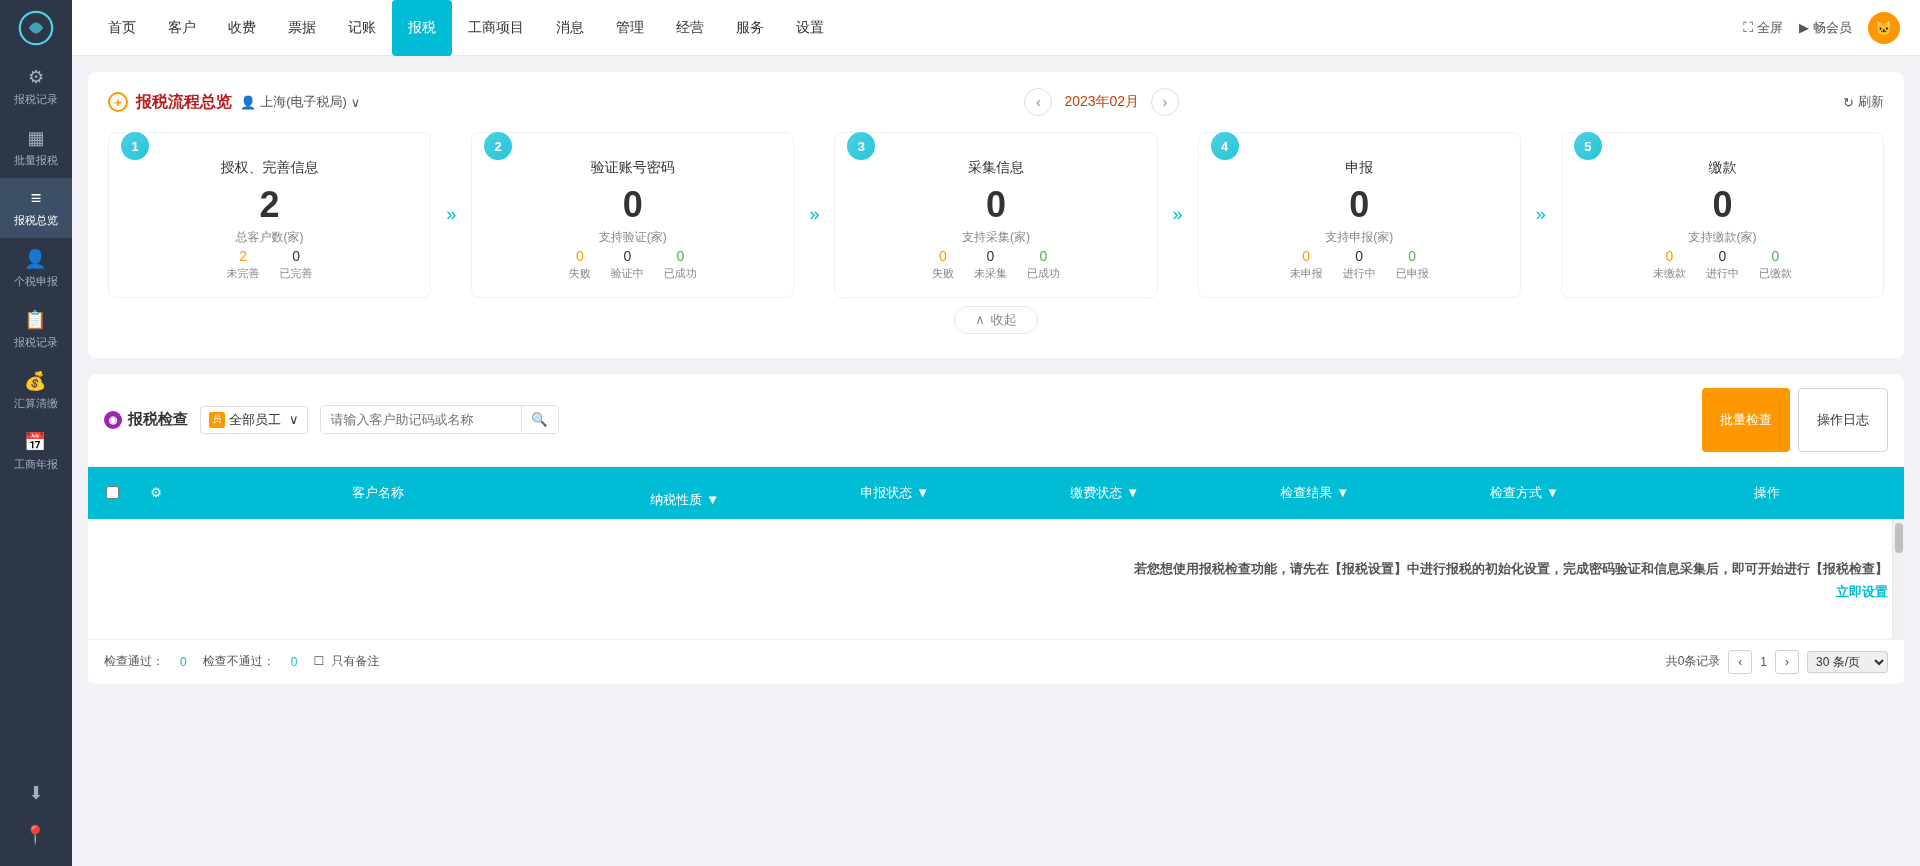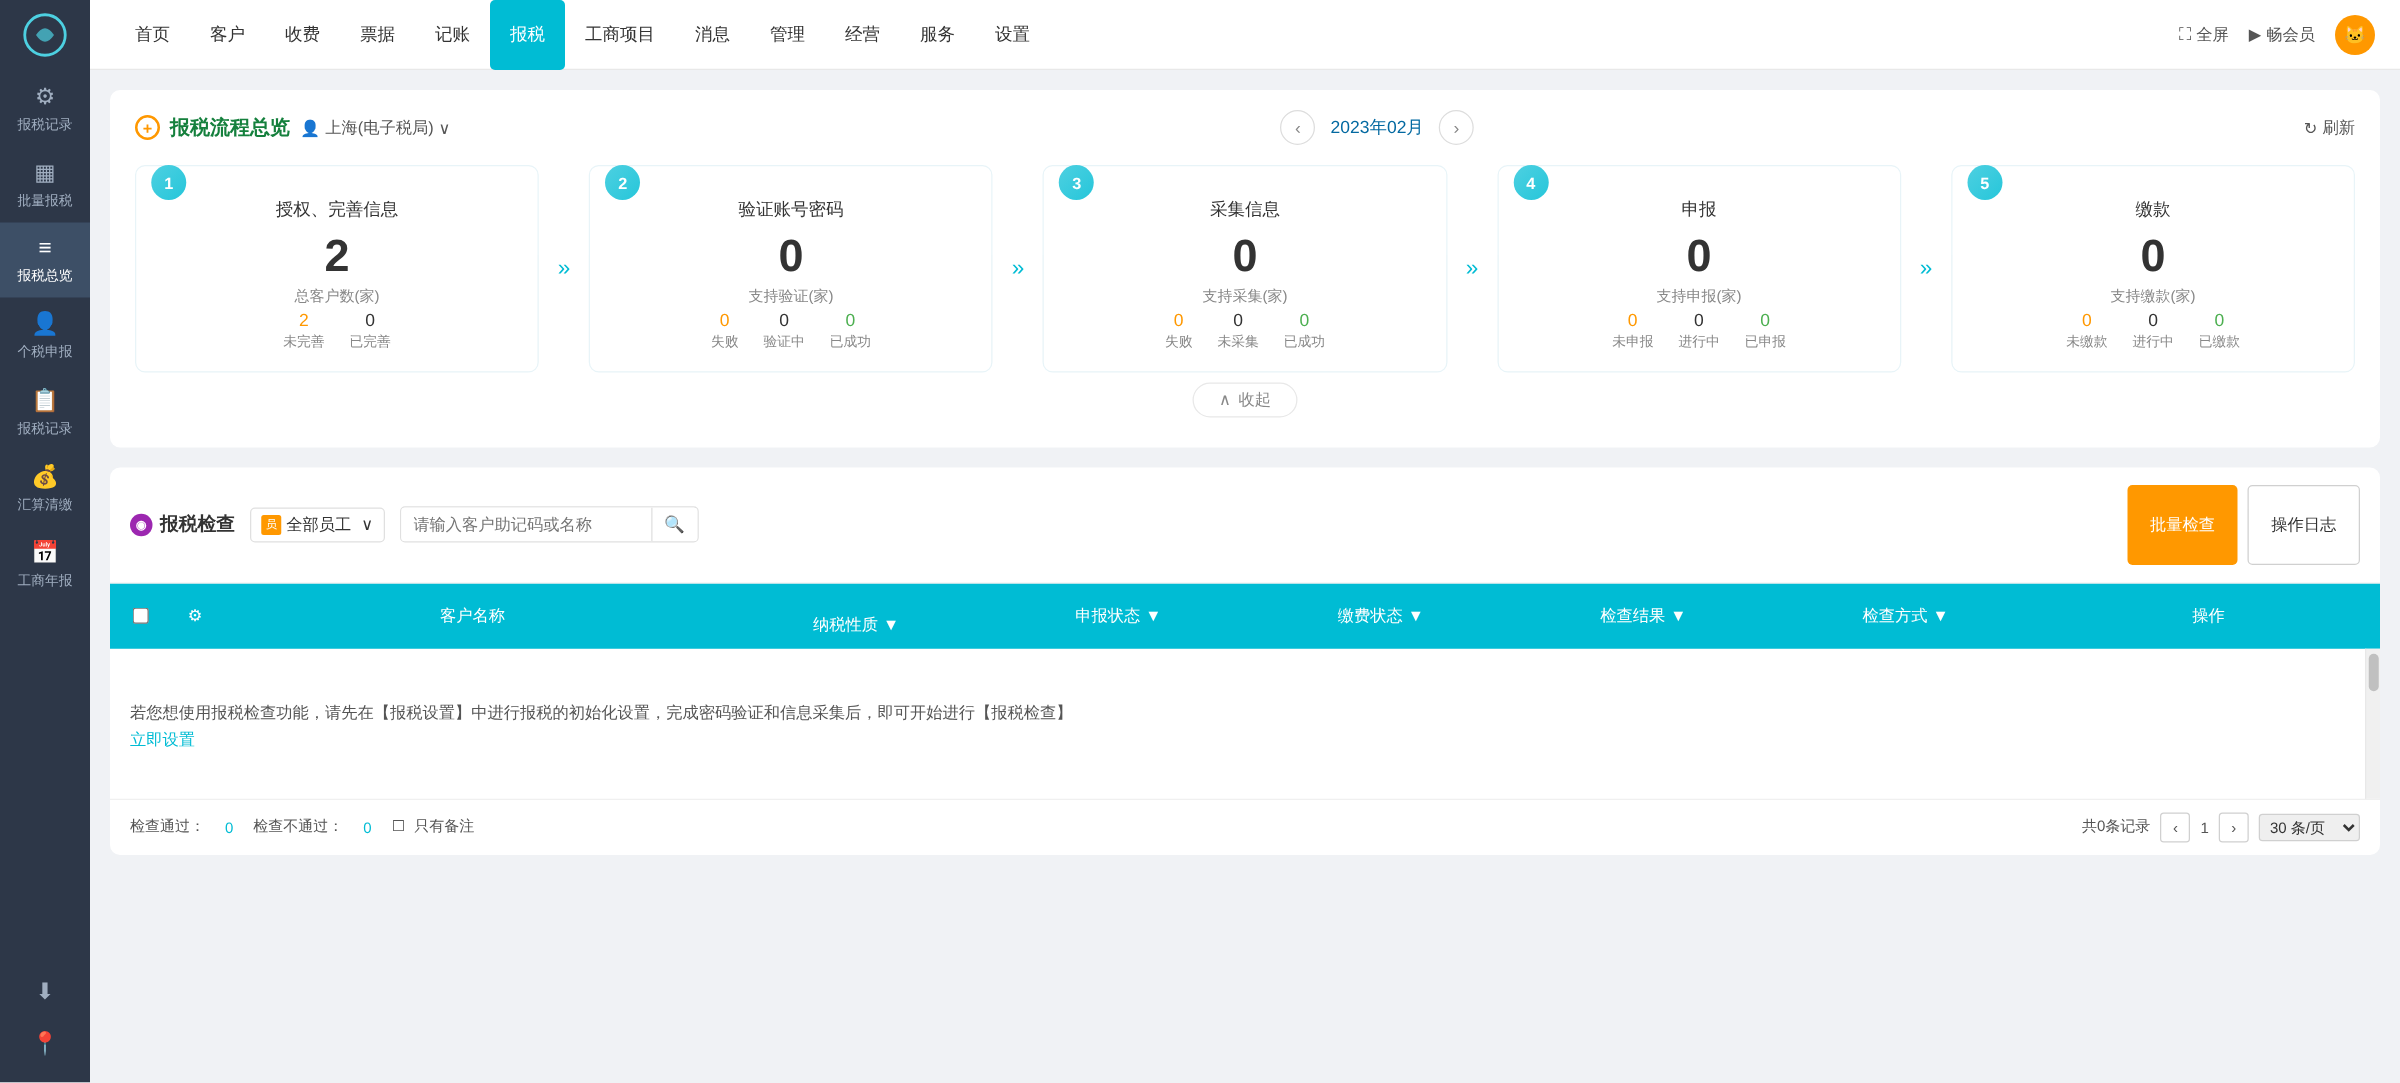--- a/index.html
+++ b/index.html
@@ -107,21 +107,21 @@
     }
     .card-header {
       display: flex;
       align-items: center;
       gap: 8px;
       margin-bottom: 16px;
     }
     .card-title {
       font-size: 16px;
       font-weight: bold;
-      color: #15803d;
+      color: #b91c1c;
     }
     .location-badge {
       display: flex;
       align-items: center;
       gap: 4px;
       font-size: 13px;
       color: #555;
       cursor: pointer;
     }
     .date-nav {
@@ -136,21 +136,21 @@
       border-radius: 50%;
       border: 1px solid #ddd;
       background: #fff;
       display: flex;
       align-items: center;
       justify-content: center;
       cursor: pointer;
       color: #888;
       font-size: 14px;
     }
-    .date-text { font-size: 14px; color: #0369a1; font-weight: 500; }
+    .date-text { font-size: 14px; color: #c2410c; font-weight: 500; }
     .refresh-btn {
       display: flex;
       align-items: center;
       gap: 4px;
       font-size: 13px;
       color: #555;
       cursor: pointer;
     }
 
     
@@ -368,25 +368,26 @@
     .th-declare { flex: 1.5; }
     .th-pay { flex: 1.5; }
     .th-result { flex: 1.5; }
     .th-method { flex: 1.5; }
     .th-action { flex: 2; }
 
     .table-body {
       min-height: 120px;
       display: flex;
       flex-direction: column;
-      align-items: flex-start;
+      align-items: flex-end;
       justify-content: center;
       padding: 30px 16px;
       text-align: center;
       position: relative;
+      font-weight: bold;
     }
     .empty-msg {
       font-size: 13px;
       color: #555;
       line-height: 2;
     }
     .empty-link {
       color: #00bcd4;
       cursor: pointer;
       font-size: 13px;

